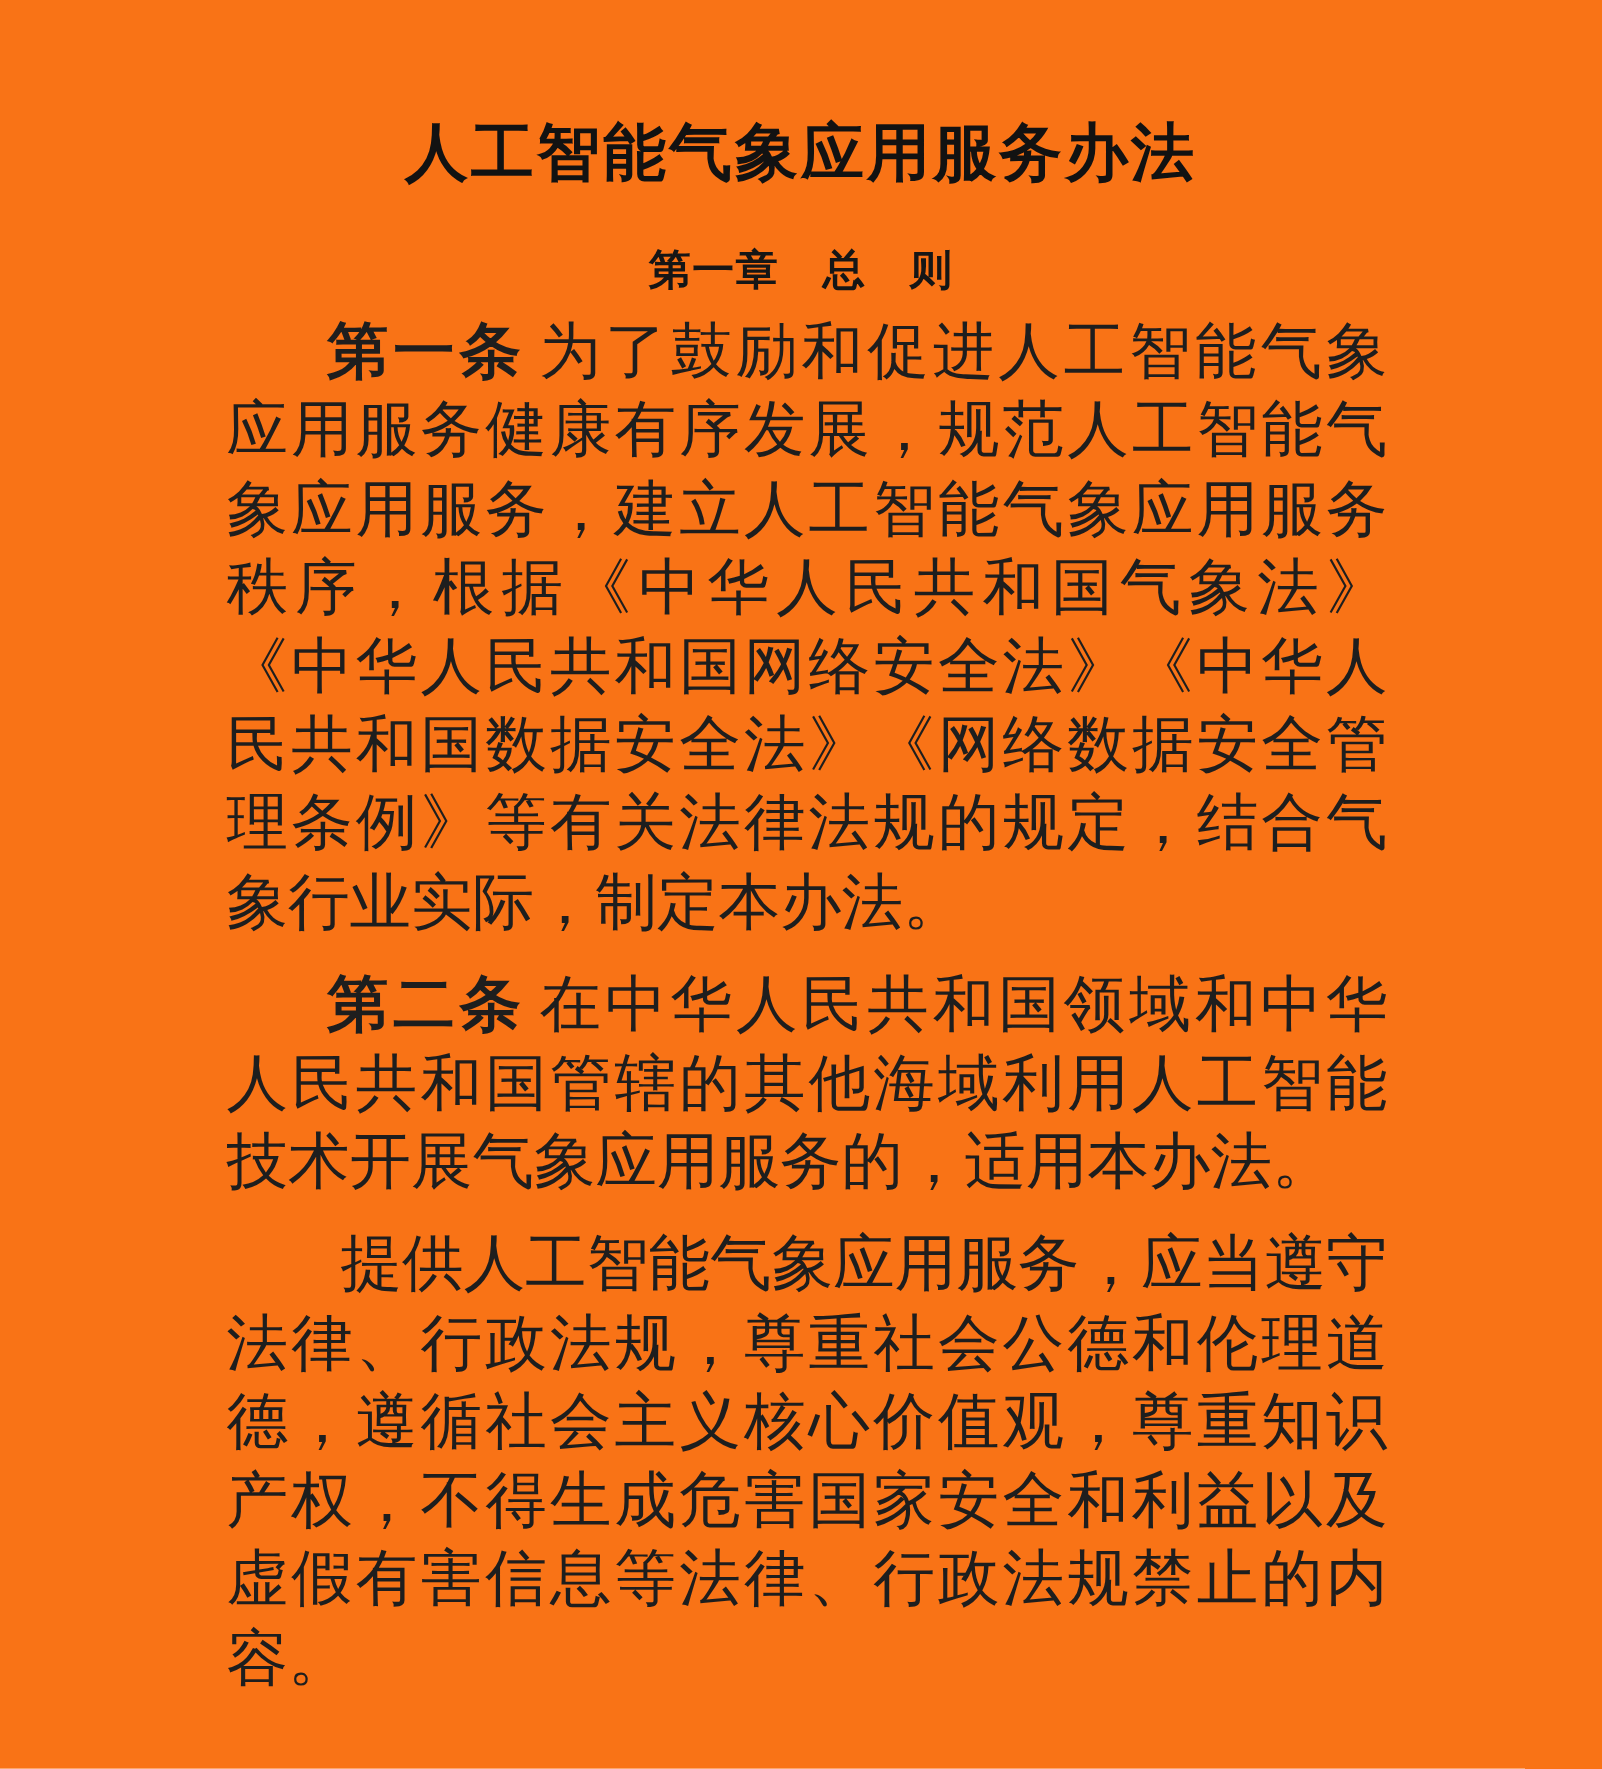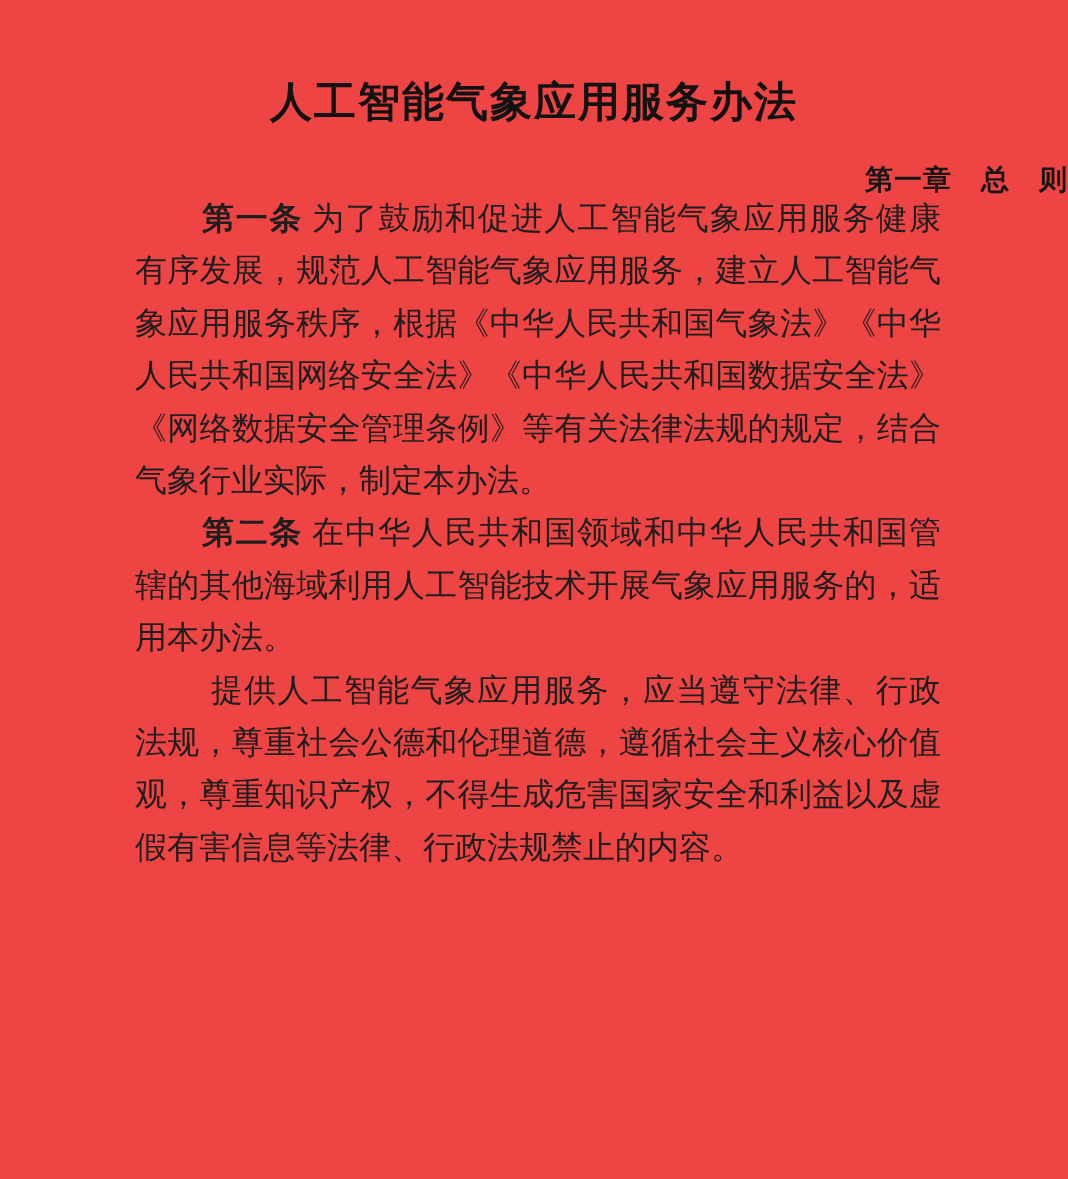--- a/index.html
+++ b/index.html
@@ -13,21 +13,21 @@
     overflow: hidden;
     font-family: "DejaVu Serif", "Liberation Serif", serif;
     color: #1b1b1b;
     position: relative;
   }
 
   .page {
     position: relative;
     width: 1068px;
     height: 1179px;
-    background: #ef4444;
+    background: #f97316;
     overflow: hidden;
   }
 
   
   .doc-title {
     position: absolute;
     top: 46px;
     left: 0;
     width: 1068px;
     text-align: center;
@@ -39,48 +39,48 @@
     color: #121212;
     white-space: nowrap;
   }
 
   
   .chapter-heading {
     position: absolute;
     top: 136px;
     left: 0;
     width: 1068px;
-    text-align: right;
+    text-align: center;
     font-family: "DejaVu Sans", "Liberation Sans", sans-serif;
     font-weight: 700;
     font-size: 28px;
     line-height: 42px;
     letter-spacing: 1px;
     color: #161616;
     white-space: pre;
   }
 
   
   .body-column {
     position: absolute;
     top: 192px;
     left: 135px;
     width: 806px;
   }
 
   .para {
     font-family: "DejaVu Serif", "Liberation Serif", serif;
-    font-size: 32px;
+    font-size: 41px;
     line-height: 52.4px;
     color: #1e1e1e;
     text-align: justify;
     text-align-last: left;
     text-justify: inter-character;
     letter-spacing: 0px;
-    margin: 0;
+    margin: 16px;
     word-break: break-all;
     text-indent: 67px;
   }
 
   .para .marker {
     font-weight: 700;
     font-family: "DejaVu Serif", "Liberation Serif", serif;
     letter-spacing: 0.5px;
     padding-right: 9px;
   }

